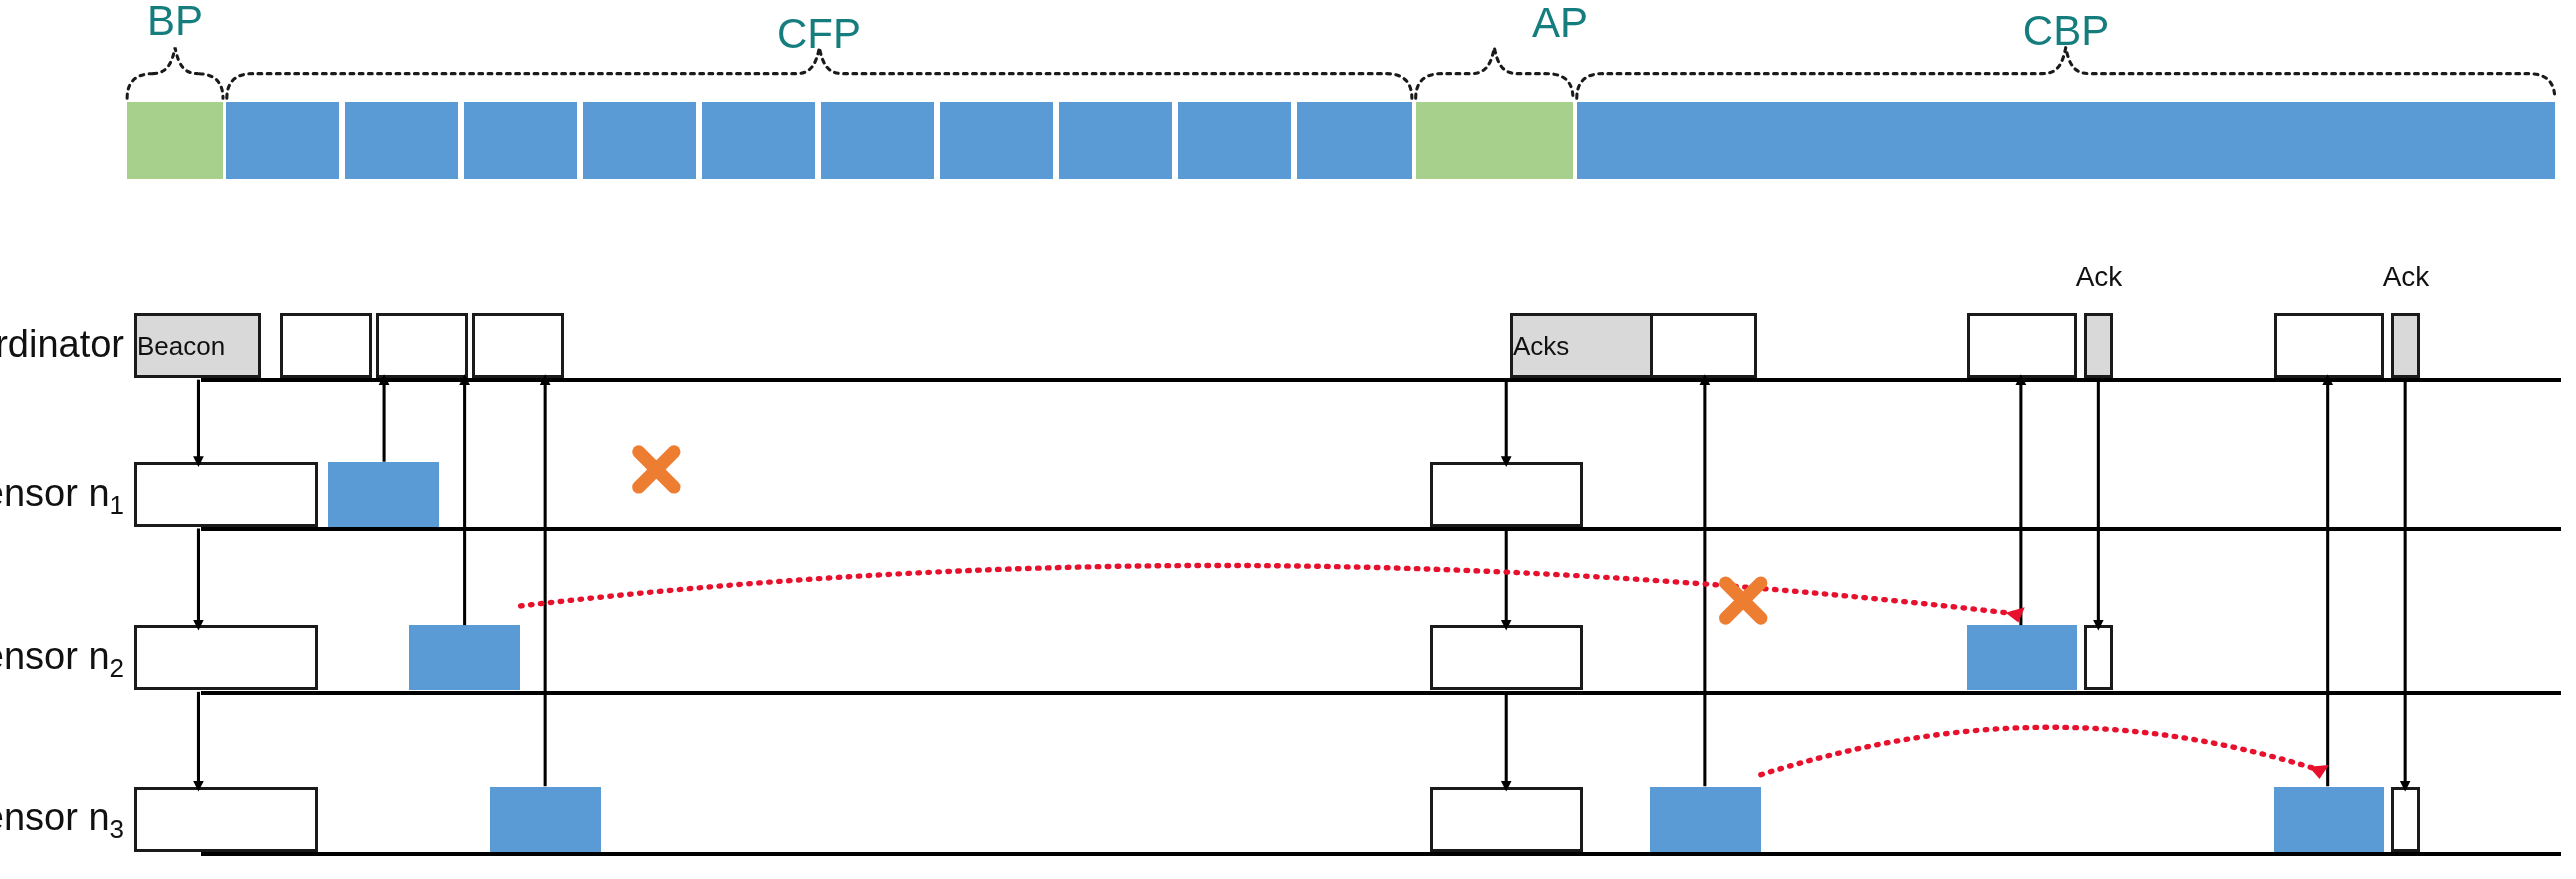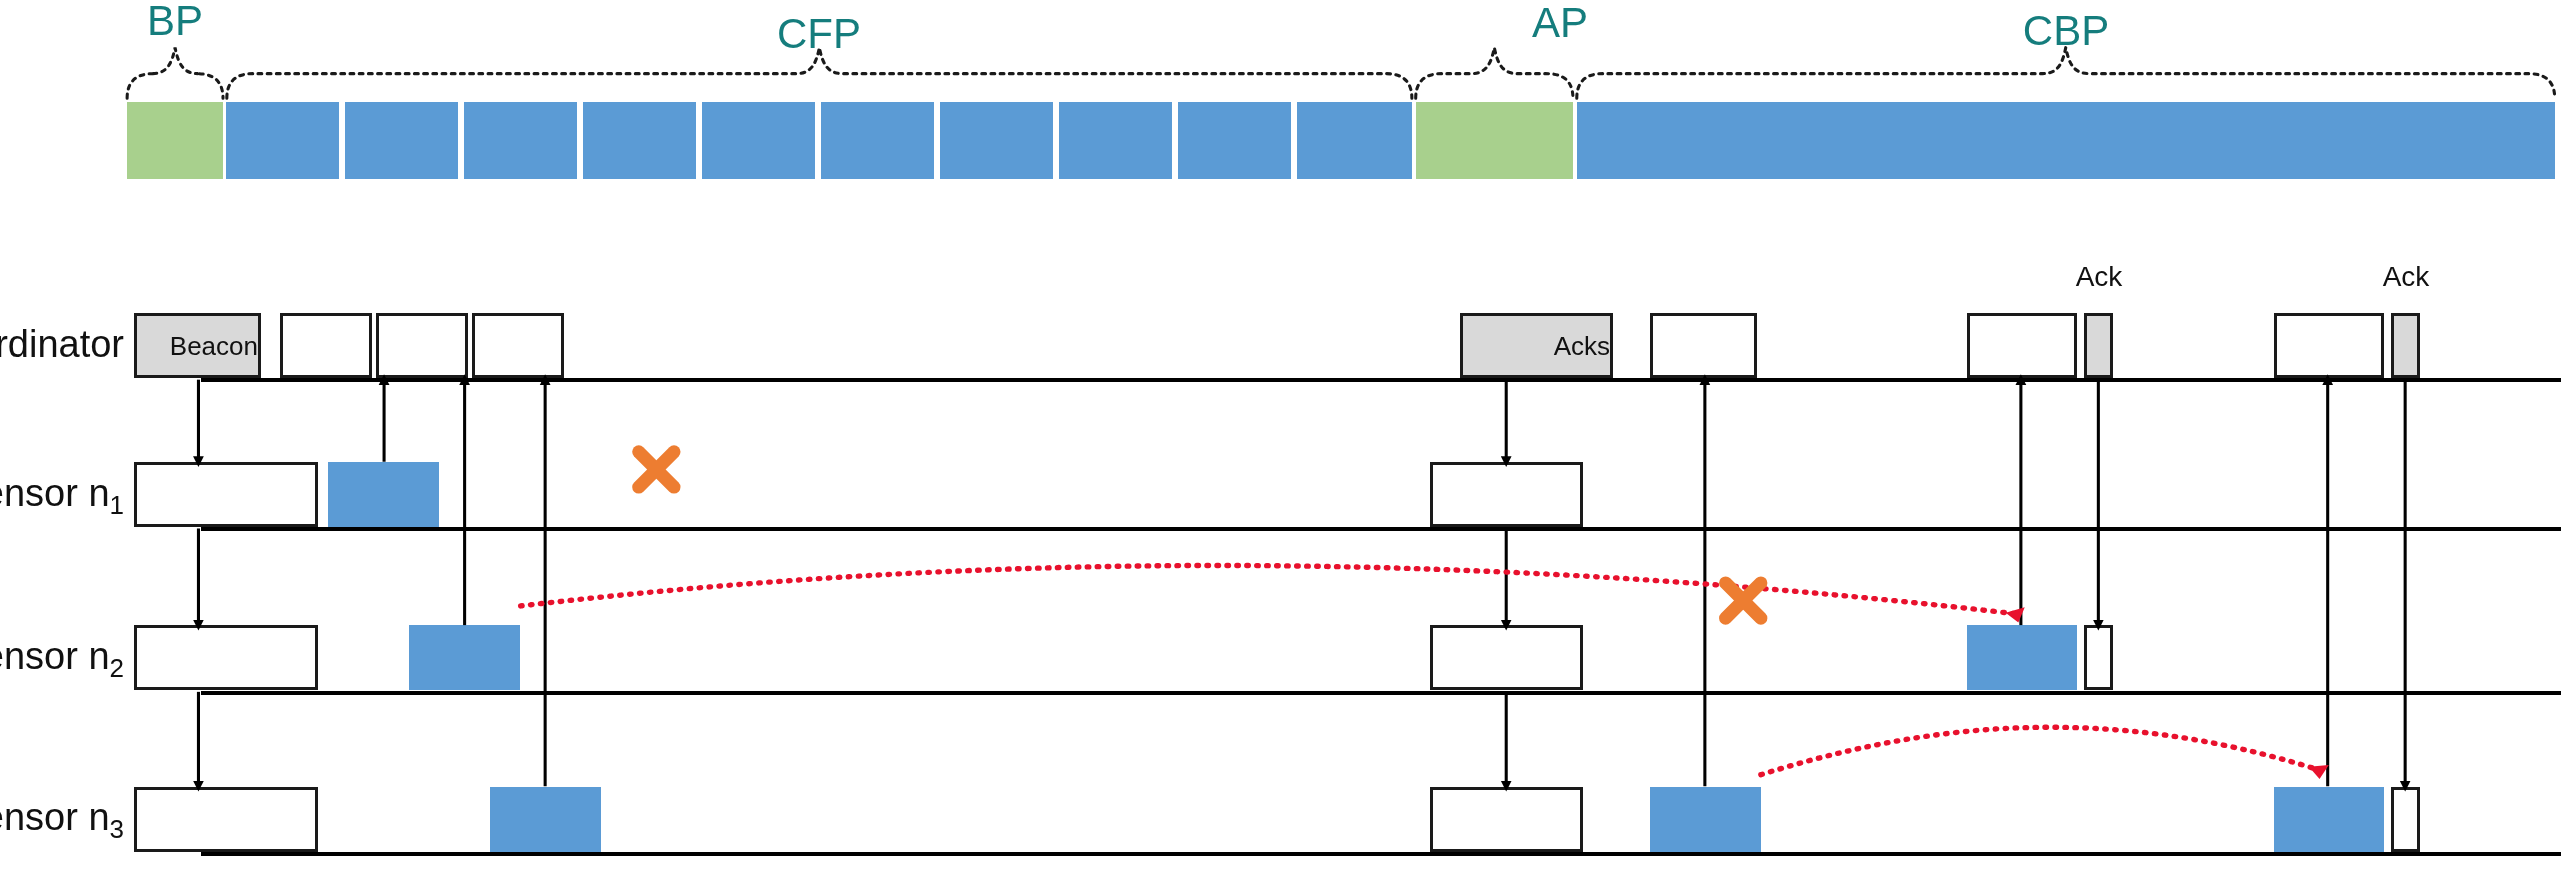--- a/index.html
+++ b/index.html
@@ -41,21 +41,21 @@
 
   
   .box{position:absolute;box-sizing:border-box;border:3.1px solid #1a1a1a;}
   .box.white{background:#ffffff;}
   .box.gray{background:#d9d9d9;}
   .box.blue{background:#5b9bd5;border:none;}
   .box-label{
     position:absolute;
     left:0;right:0;top:50%;
     transform:translateY(-50%);
-    text-align:right;
+    text-align:left;
     font-size:26px;
     color:#111;
     font-family:"Liberation Sans", sans-serif;
     pointer-events:none;
   }
 
   
   .ack-caption{
     position:absolute;
     font-size:28px;
@@ -99,21 +99,21 @@
       <div class="timeline" style="left: 201px; top: 852px; width: 2360px;"></div>
     </div>
 
   <div id="boxes-layer">
       <div class="box gray" style="left: 134px; width: 127px; height: 65px; top: 313px;">
         <span class="box-label">Beacon</span>
       </div>
       <div class="box white" style="left: 280px; width: 92px; height: 65px; top: 313px;"></div>
       <div class="box white" style="left: 376px; width: 92px; height: 65px; top: 313px;"></div>
       <div class="box white" style="left: 472px; width: 92px; height: 65px; top: 313px;"></div>
-      <div class="box gray" style="left: 1460px; width: 153px; height: 65px; top: 313px;">
+      <div class="box gray" style="left: 1510px; width: 153px; height: 65px; top: 313px;">
         <span class="box-label">Acks</span>
       </div>
       <div class="box white" style="left: 1650px; width: 107px; height: 65px; top: 313px;"></div>
       <div class="box white" style="left: 1967px; width: 110px; height: 65px; top: 313px;"></div>
       <div class="box gray" style="left: 2084px; width: 29px; height: 65px; top: 313px;"></div>
       <div class="box white" style="left: 2274px; width: 110px; height: 65px; top: 313px;"></div>
       <div class="box gray" style="left: 2391px; width: 29px; height: 65px; top: 313px;"></div>
       <div class="box white" style="left: 134px; width: 184px; height: 65px; top: 462px;"></div>
       <div class="box blue" style="left: 328px; width: 111px; height: 65px; top: 462px;"></div>
       <div class="box white" style="left: 1430px; width: 153px; height: 65px; top: 462px;"></div>

